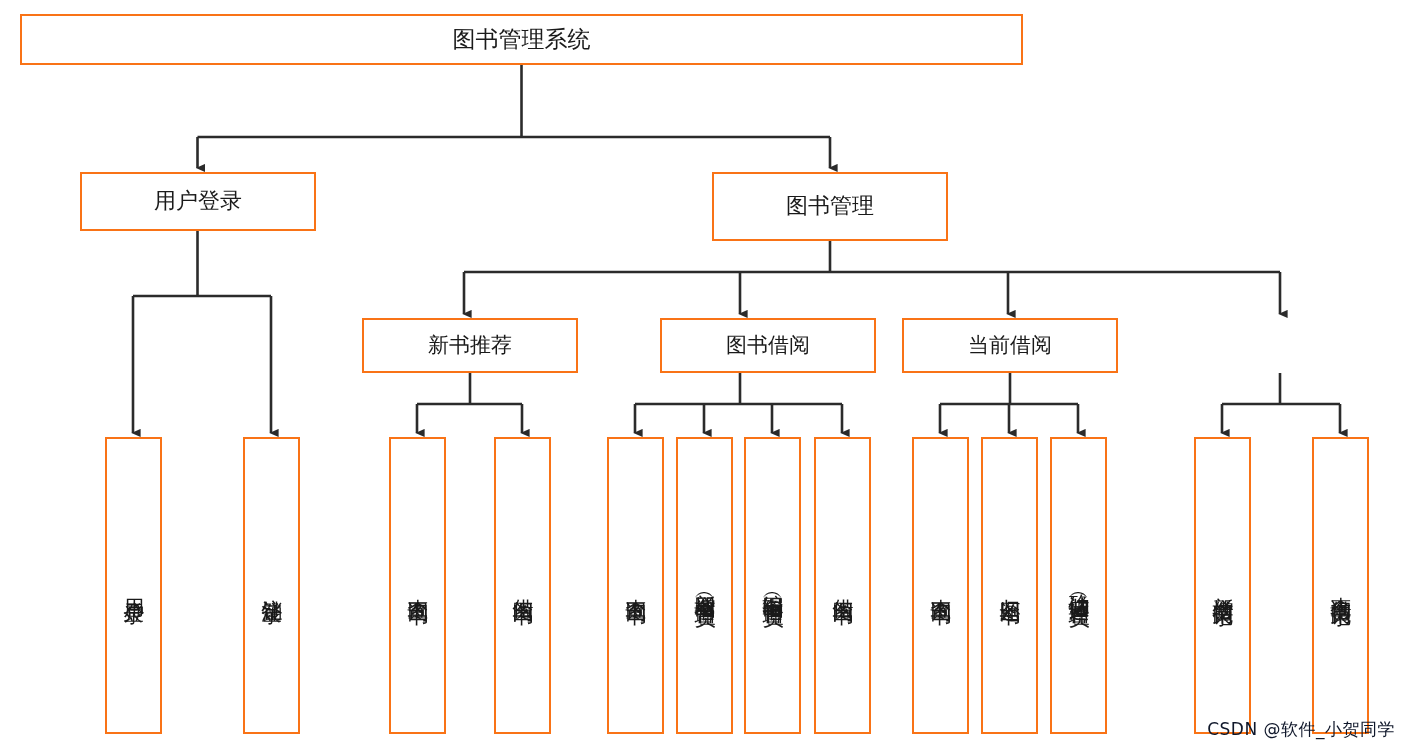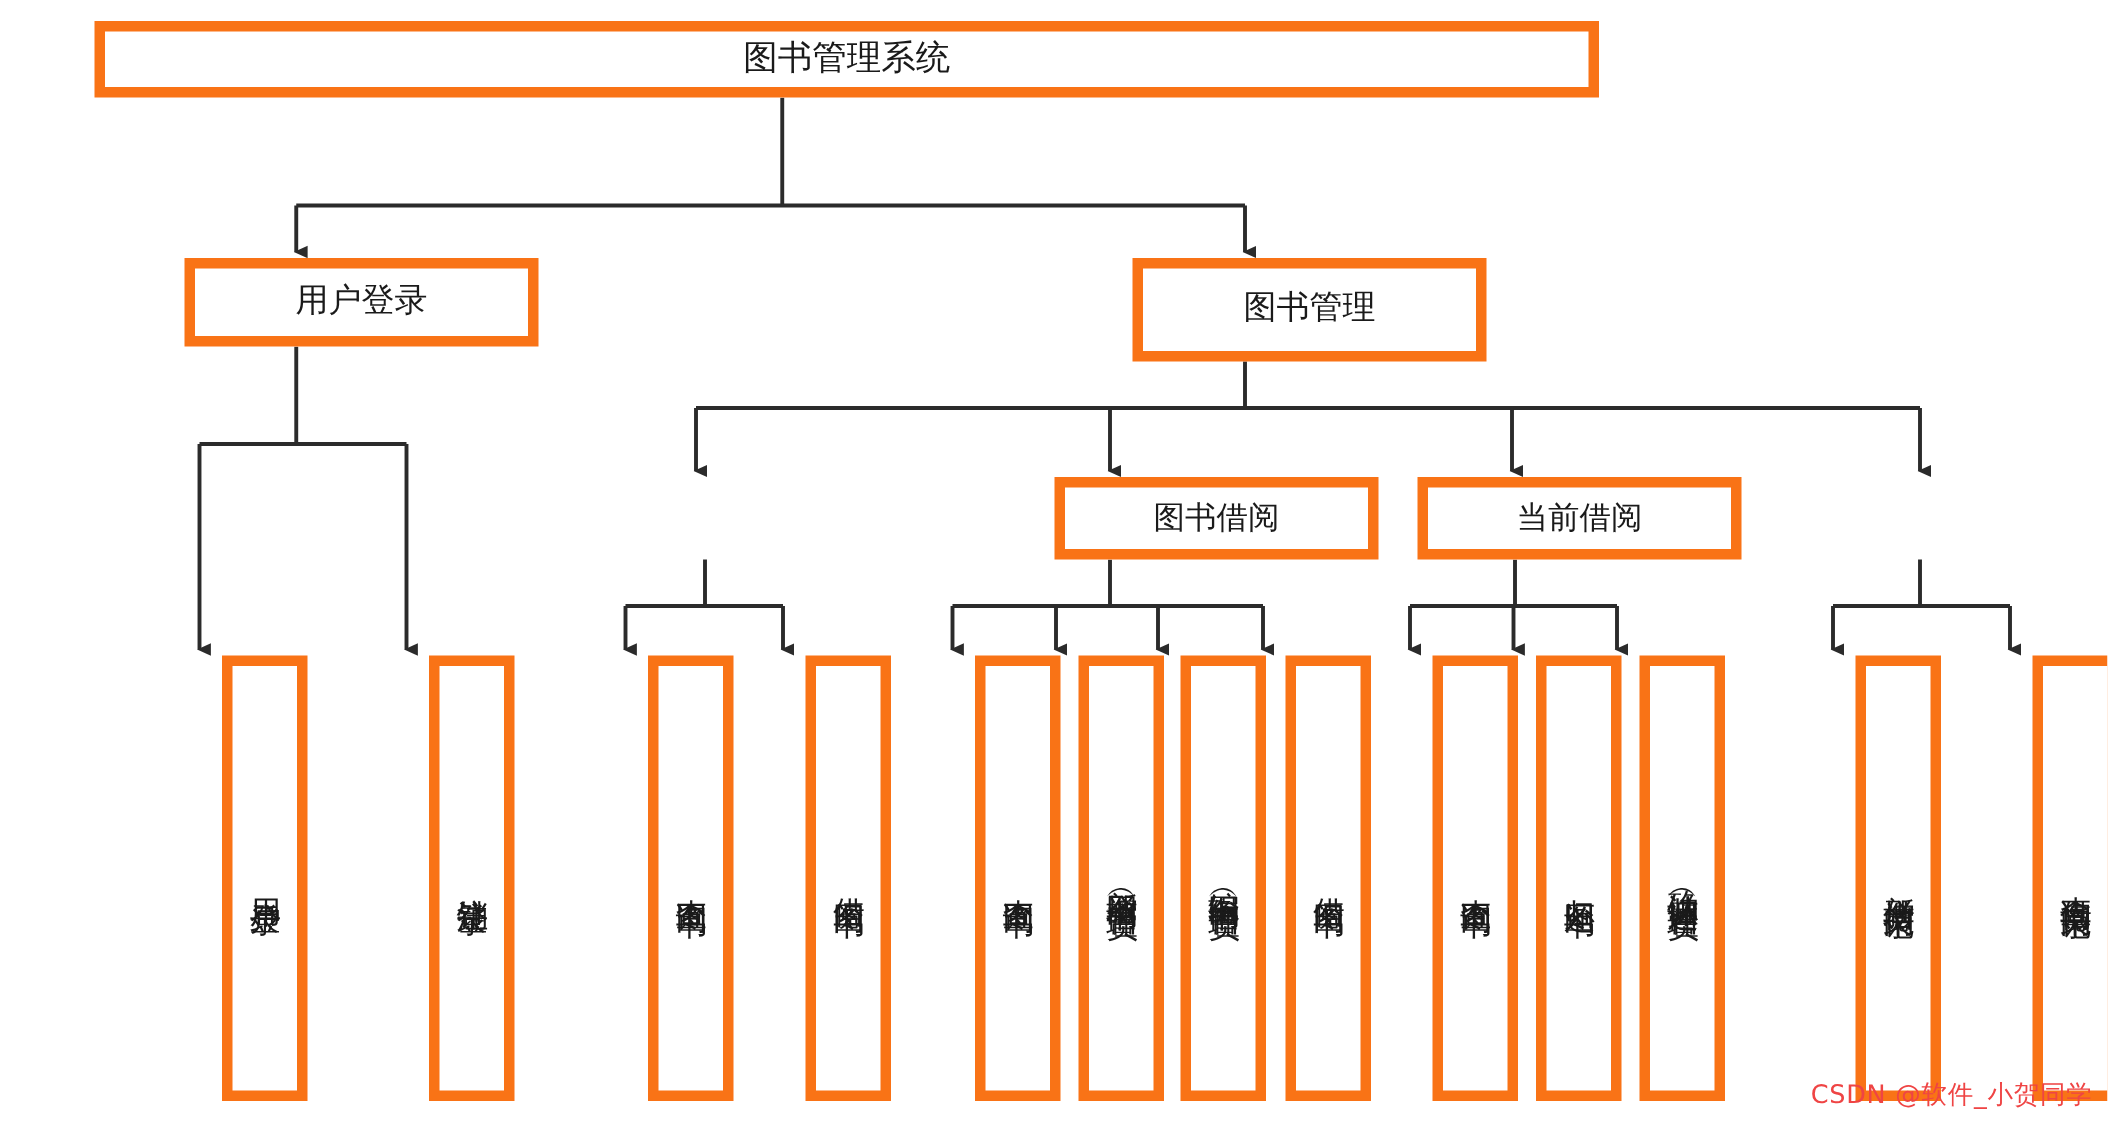--- a/index.html
+++ b/index.html
@@ -23,26 +23,25 @@
     left: 0;
     top: 0;
     width: 1405px;
     height: 747px;
     pointer-events: none;
   }
   .node {
     position: absolute;
     box-sizing: border-box;
     background: #ffffff;
-    border: 7px solid #f97316;
+    border: 2px solid #f97316;
     display: flex;
     align-items: center;
     justify-content: center;
     z-index: 2;
-    margin-left: 43px;
   }
   .node-label {
     color: #1a1a1a;
     line-height: 1.12;
     text-align: center;
     white-space: nowrap;
   }
   .node-root .node-label { font-size: 23px; }
   .node-l1 .node-label { font-size: 22px; }
   .node-l2 .node-label { font-size: 21px; }
@@ -56,21 +55,21 @@
     text-orientation: upright;
     letter-spacing: 2px;
     line-height: 1;
     white-space: nowrap;
   }
   #watermark {
     position: absolute;
     right: 10px;
     bottom: 6px;
     font-size: 17px;
-    color: #ef4444;
+    color: #0f172a;
     white-space: nowrap;
     z-index: 5;
     letter-spacing: 0.5px;
   }
 </style>
 </head>
 <body>
 
 <div id="diagram-root">
 
@@ -132,20 +131,23 @@
   </div>
 
   <div class="node node-l1" style="left:80px; top:172px; width:236px; height:59px;">
     <span class="node-label">用户登录</span>
   </div>
 
   <div class="node node-l1" style="left:712px; top:172px; width:236px; height:69px;">
     <span class="node-label">图书管理</span>
   </div>
 
+  <div class="node node-l2" style="left:362px; top:318px; width:216px; height:55px;">
+    <span class="node-label">新书推荐</span>
+  </div>
 
   <div class="node node-l2" style="left:660px; top:318px; width:216px; height:55px;">
     <span class="node-label">图书借阅</span>
   </div>
 
   <div class="node node-l2" style="left:902px; top:318px; width:216px; height:55px;">
     <span class="node-label">当前借阅</span>
   </div>
 
 

